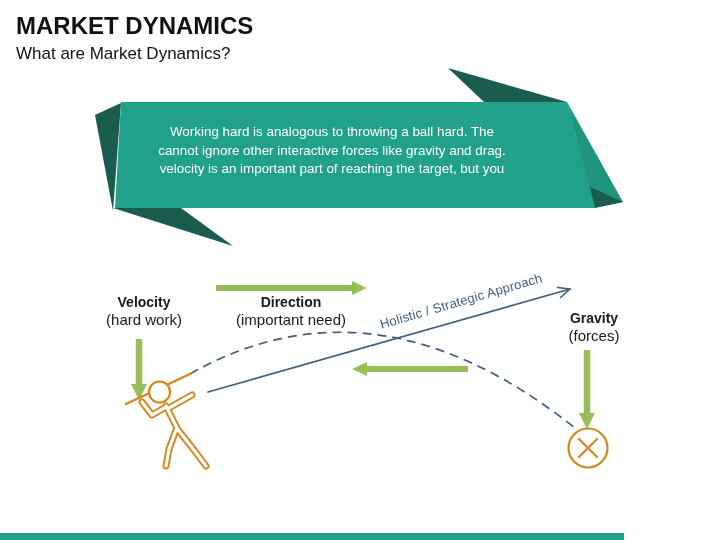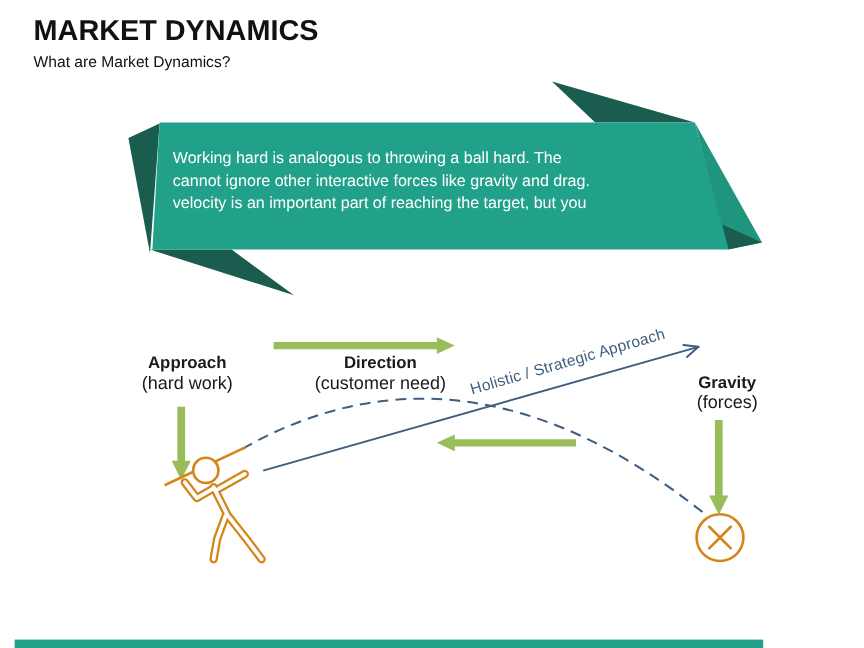--- a/index.html
+++ b/index.html
@@ -1,31 +1,31 @@
 <!DOCTYPE html>
 <html><head>
 <meta charset="utf-8">
 <style>
   html,body{margin:0;padding:0;background:#ffffff;}
   .stage{
     position:relative;width:624px;height:540px;overflow:hidden;
-    background:#ffffff;font-family:"Liberation Sans",sans-serif;margin-left:12px;
+    background:#ffffff;font-family:"Liberation Sans",sans-serif;
   }
   .title{
     position:absolute;left:16px;top:12px;margin:0;
     font-size:24px;font-weight:bold;color:#111111;letter-spacing:0;
   }
   .subtitle{
     position:absolute;left:16px;top:44px;
-    font-size:13px;font-weight:400;color:#111111;
+    font-size:17px;font-weight:400;color:#111111;
   }
   .art{position:absolute;left:0;top:0;}
   .banner-text{
     position:absolute;left:132px;top:123px;width:400px;
-    color:#ffffff;font-size:13.4px;line-height:18.6px;
+    text-align:center;color:#ffffff;font-size:13.4px;line-height:18.6px;
   }
   .diag-label{
     position:absolute;transform:translateX(-50%);
     text-align:center;color:#1a1a1a;white-space:nowrap;
   }
   .diag-label .nm{font-size:14px;font-weight:bold;line-height:15px;}
   .diag-label .sub{font-size:15px;font-weight:400;line-height:15px;margin-top:2px;}
   .approach{
     position:absolute;left:461px;top:301px;
     transform:translate(-50%,-50%) rotate(-16.2deg);
@@ -107,27 +107,27 @@
   <h1 class="title">MARKET DYNAMICS</h1>
   <div class="subtitle">What are Market Dynamics?</div>
 
   <div class="banner-text">
     <div>Working hard is analogous to throwing a ball hard. The</div>
     <div>cannot ignore other interactive forces like gravity and drag.</div>
     <div>velocity is an important part of reaching the target, but you</div>
   </div>
 
   <div class="diag-label" style="left:144px;top:295px;">
-    <div class="nm">Approach</div>
+    <div class="nm">Velocity</div>
     <div class="sub">(hard work)</div>
   </div>
 
-  <div class="diag-label" style="left:305px;top:295px;">
+  <div class="diag-label" style="left:291px;top:295px;">
     <div class="nm">Direction</div>
-    <div class="sub">(customer need)</div>
+    <div class="sub">(important need)</div>
   </div>
 
   <div class="diag-label" style="left:594px;top:311px;">
     <div class="nm">Gravity</div>
     <div class="sub">(forces)</div>
   </div>
 
 
   <div class="approach">Holistic / Strategic Approach</div>
 

